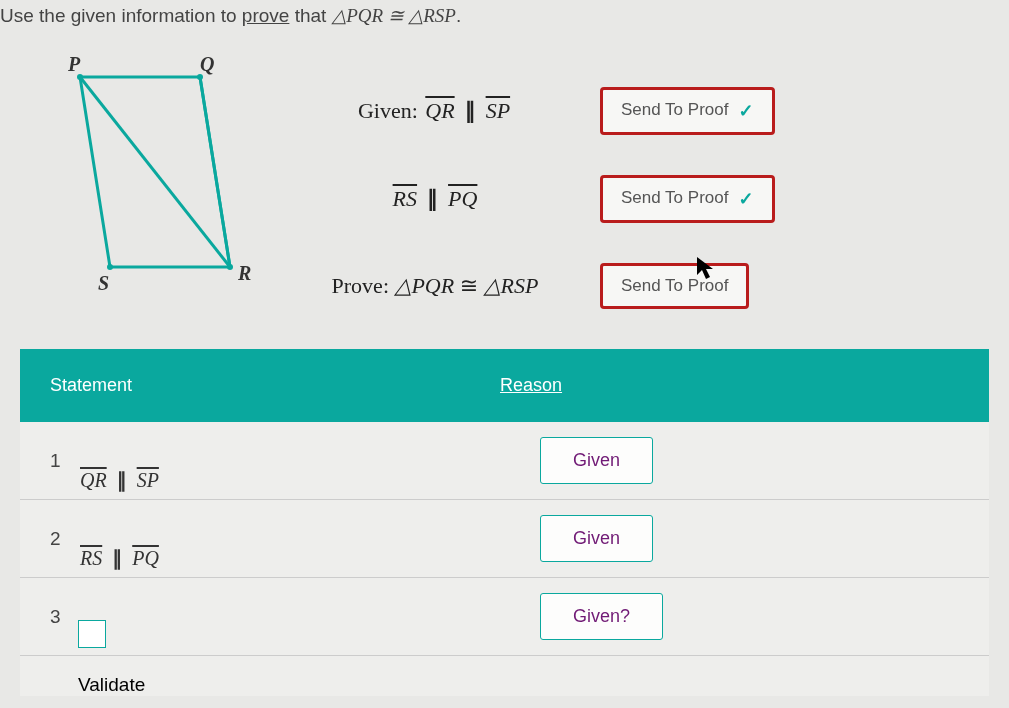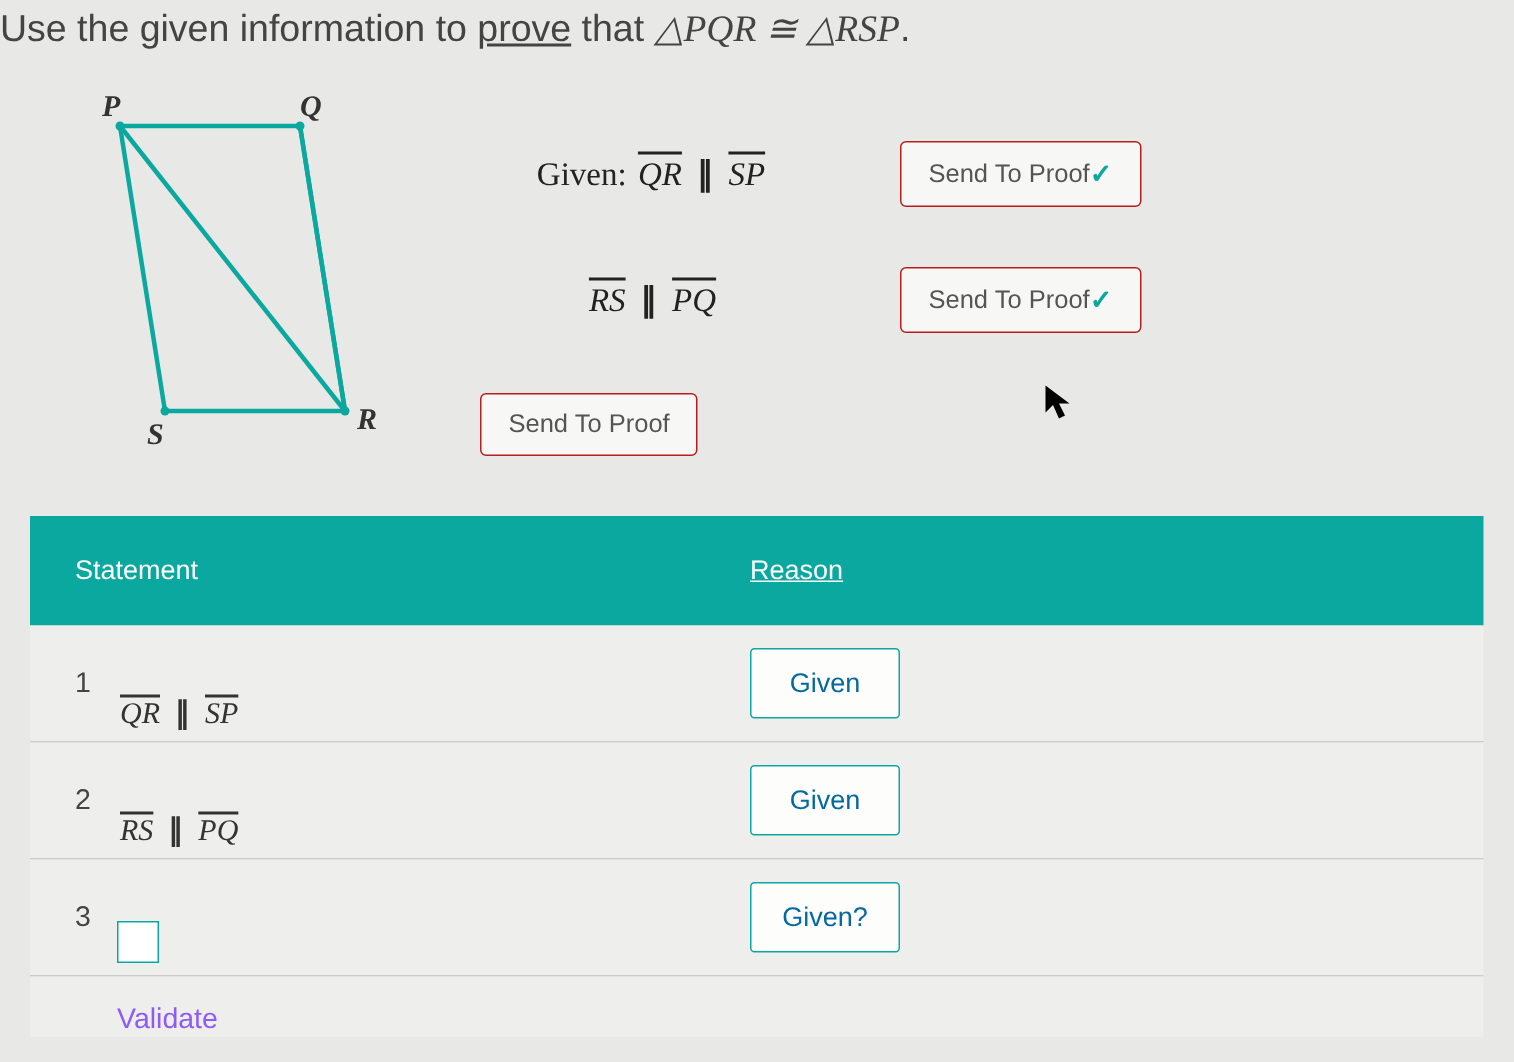--- a/index.html
+++ b/index.html
@@ -6,51 +6,50 @@
   body {
     font-family: Arial, Helvetica, sans-serif;
     background: #e8e8e6;
     width: 1009px;
     height: 708px;
     overflow: hidden;
     color: #333;
   }
   .instruction {
     padding: 4px 0 0 0;
-    font-size: 25px;
+    font-size: 19px;
     color: #444;
   }
   .instruction .underline { text-decoration: underline; }
   .math-italic { font-family: 'Times New Roman', serif; font-style: italic; }
   .top-area {
     display: flex;
     margin-top: 40px;
     margin-left: 60px;
     gap: 60px;
     align-items: flex-start;
   }
   .diagram { width: 200px; height: 230px; position: relative; }
   .diagram svg { overflow: visible; }
   .diagram .label { position: absolute; font-family: 'Times New Roman', serif; font-style: italic; font-size: 20px; font-weight: bold; color: #333; }
   .given-block { display: flex; flex-direction: column; gap: 40px; margin-top: 20px; }
   .given-row { display: flex; align-items: center; gap: 50px; }
   .given-text { font-family: 'Times New Roman', serif; font-size: 22px; color: #222; min-width: 230px; text-align: center; }
   .overline { text-decoration: overline; font-style: italic; padding: 0 2px; }
   .parallel { padding: 0 8px; font-weight: bold; }
   .send-btn {
-    border: 1px solid #b91c1c;
+    border: 3px solid #b91c1c;
     background: #f7f7f5;
     color: #555;
     padding: 10px 18px;
     font-size: 17px;
     border-radius: 4px;
     cursor: pointer;
     display: inline-flex;
-    align-items: center;
-    gap: 0;
+    gap: 10px;
   }
   .check { color: #0aa89e; font-weight: bold; font-size: 18px; }
   .cursor-arrow {
     position: absolute;
     left: 695px;
     top: 255px;
     pointer-events: none;
   }
   .proof-table {
     margin: 40px 20px 0 20px;
@@ -73,34 +72,35 @@
     padding: 0 30px;
   }
   .row-num { width: 28px; font-size: 19px; color: #444; }
   .row-stmt { flex: 0 0 422px; font-family: 'Times New Roman', serif; font-size: 20px; color: #333; margin-top: 39px; }
   .empty-box {
     width: 28px; height: 28px; border: 1px solid #0aa89e; background: #fff; display: inline-block;
   }
   .reason-btn {
     border: 1px solid #0aa89e;
     background: #fdfdfc;
-    color: #0369a1;
-    padding: 12px 20px;
+    color: #701a75;
+    padding: 12px 32px;
     font-size: 18px;
     border-radius: 3px;
     cursor: pointer;
     min-width: 100px;
     text-align: center;
+    margin-left: 40px;
   }
   .validate-row {
     padding: 18px 30px 0 58px;
     background: #eeeeec;
   }
   .validate-btn {
-    color: #8b5cf6;
+    color: #000000;
     font-size: 19px;
     background: transparent;
     border: none;
     cursor: pointer;
   }
 </style>
 </head>
 <body>
 
 <div class="instruction">
@@ -137,20 +137,23 @@
     <div class="given-row">
       <div class="given-text">
         <span class="overline">RS</span><span class="parallel">∥</span><span class="overline">PQ</span>
       </div>
       <button class="send-btn">
         <span>Send To Proof</span>
         <span class="check">✓</span>
       </button>
     </div>
     <div class="given-row">
+      <div class="given-text">
+        <span>Prove: </span><span class="math-italic">△PQR</span><span> ≅ </span><span class="math-italic">△RSP</span>
+      </div>
       <button class="send-btn">
         <span>Send To Proof</span>
       </button>
     </div>
   </div>
 </div>
 
 <svg class="cursor-arrow" width="28" height="28">
   <path d="M2 2 L2 20 L7 15 L11 24 L15 22 L11 14 L18 14 Z" fill="#000"></path>
 </svg>

